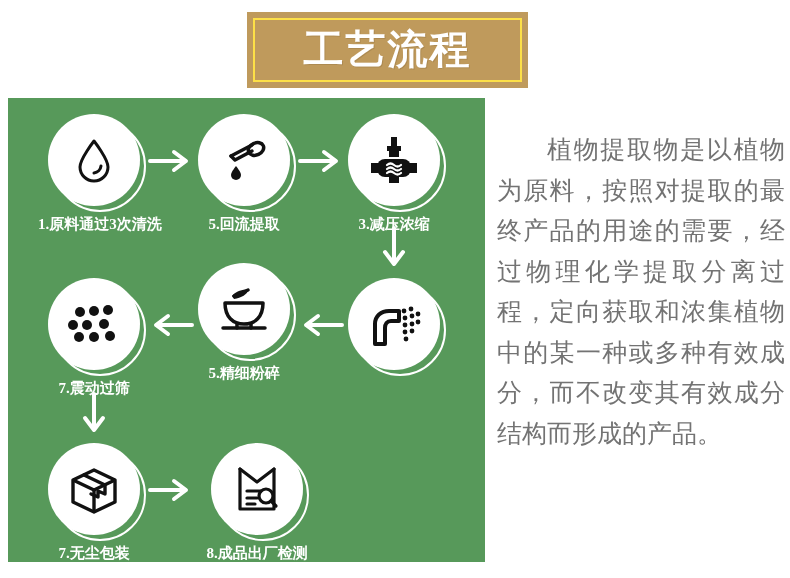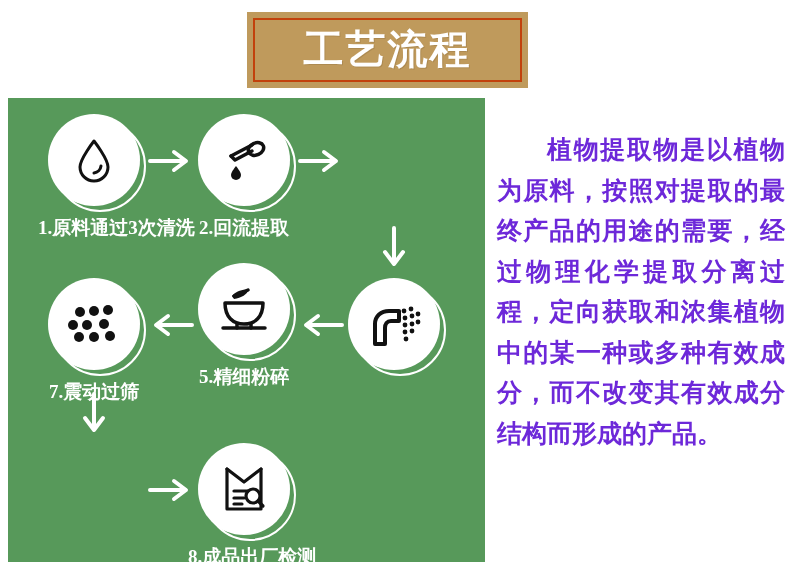--- a/index.html
+++ b/index.html
@@ -22,21 +22,21 @@
     top: 12px;
     width: 281px;
     height: 76px;
     background: #bf9a5c;
     box-sizing: border-box;
     padding: 6px;
   }
   #title-banner .inner-frame {
     width: 100%;
     height: 100%;
-    border: 2px solid #c2410c;
+    border: 2px solid #fde047;
     box-sizing: border-box;
     display: flex;
     align-items: center;
     justify-content: center;
   }
   #title-text {
     color: #ffffff;
     font-size: 40px;
     font-weight: bold;
     letter-spacing: 2px;
@@ -86,21 +86,21 @@
     background: #ffffff;
     border-radius: 50%;
     display: flex;
     align-items: center;
     justify-content: center;
   }
   .step-disc svg { display: block; }
   .step-label {
     margin-top: 9px;
     color: #ffffff;
-    font-size: 19px;
+    font-size: 15px;
     font-weight: bold;
     font-family: "Liberation Serif", "DejaVu Serif", serif;
     white-space: nowrap;
     letter-spacing: 0px;
   }
 
   
   .arrow {
     position: absolute;
   }
@@ -108,27 +108,27 @@
 
   
   #description-panel {
     position: absolute;
     left: 497px;
     top: 104px;
     width: 288px;
     height: 420px;
   }
   #description-text {
-    color: #6d28d9;
+    color: #737373;
     font-size: 25px;
     line-height: 1.62;
     text-align: justify;
     text-indent: 2em;
     font-family: "Liberation Sans", "DejaVu Sans", sans-serif;
-    font-weight: bold;
+    font-weight: normal;
   }
 </style>
 </head>
 <body>
 
 <div id="title-banner">
   <div class="inner-frame">
     <span id="title-text">工艺流程</span>
   </div>
 </div>
@@ -153,23 +153,47 @@
       <div class="step-ring"></div>
       <div class="step-disc">
         <svg width="50" height="50" viewBox="0 0 50 50" fill="none" stroke="#111" stroke-width="3.5">
           <path d="M12 21 L33 10" stroke-linecap="round"></path>
           <ellipse cx="37" cy="14" rx="8" ry="6" transform="rotate(-25 37 14)"></ellipse>
           <path d="M12 21 L16 25 L33 16" stroke-linejoin="round" stroke-linecap="round"></path>
           <path d="M17 31 C17 31 12 37 12 40 a5 5 0 0 0 10 0 C22 37 17 31 17 31 Z" fill="#111" stroke="none"></path>
         </svg>
       </div>
     </div>
-    <div class="step-label">2.回流提取</div>
-  </div>
-
+    <div class="step-label">5.回流提取</div>
+  </div>
+
+  <div class="step" style="left:330px; top:16px;">
+    <div class="step-circle-wrap">
+      <div class="step-ring"></div>
+      <div class="step-disc">
+        <svg width="52" height="52" viewBox="0 0 52 52">
+          <g fill="#111">
+            <rect x="23" y="3" width="6" height="10"></rect>
+            <rect x="19" y="12" width="14" height="5"></rect>
+            <rect x="21" y="17" width="10" height="6"></rect>
+            <rect x="9" y="25" width="34" height="18" rx="8"></rect>
+            <rect x="3" y="29" width="8" height="10"></rect>
+            <rect x="41" y="29" width="8" height="10"></rect>
+            <rect x="21" y="43" width="10" height="6"></rect>
+          </g>
+          <g stroke="#fff" stroke-width="2.2" fill="none" stroke-linecap="round">
+            <path d="M19 31 q3.5 -3 7 0 q3.5 3 7 0"></path>
+            <path d="M19 35 q3.5 -3 7 0 q3.5 3 7 0"></path>
+            <path d="M19 39 q3.5 -3 7 0 q3.5 3 7 0"></path>
+          </g>
+        </svg>
+      </div>
+    </div>
+    <div class="step-label">3.减压浓缩</div>
+  </div>
 
   <div class="step" style="left:30px; top:180px;">
     <div class="step-circle-wrap">
       <div class="step-ring"></div>
       <div class="step-disc">
         <svg width="56" height="46" viewBox="0 0 56 46">
           <g fill="#111">
             <circle cx="14" cy="11" r="5"></circle>
             <circle cx="28" cy="10" r="5"></circle>
             <circle cx="42" cy="9" r="5"></circle>
@@ -222,22 +246,36 @@
             <circle cx="52" cy="22" r="2.4"></circle>
             <circle cx="39" cy="32" r="2.4"></circle>
               <circle cx="46" cy="31" r="2.4"></circle>
             <circle cx="40" cy="39" r="2.4"></circle>
           </g>
         </svg>
       </div>
     </div>
   </div>
 
-
-  <div class="step" style="left:180px; top:345px;">
+  <div class="step" style="left:30px; top:345px;">
+    <div class="step-circle-wrap">
+      <div class="step-ring"></div>
+      <div class="step-disc">
+        <svg width="54" height="50" viewBox="0 0 54 50" fill="none" stroke="#111" stroke-width="3.4" stroke-linejoin="round">
+          <path d="M6 16 L27 6 L48 16 L48 38 L27 48 L6 38 Z"></path>
+          <path d="M6 16 L27 26 L48 16"></path>
+          <path d="M27 26 L27 48"></path>
+          <path d="M17 11 L38 21 L38 30 L31 27 L31 33 L24 30" stroke-linecap="round"></path>
+        </svg>
+      </div>
+    </div>
+    <div class="step-label">7.无尘包装</div>
+  </div>
+
+  <div class="step" style="left:193px; top:345px;">
     <div class="step-circle-wrap">
       <div class="step-ring"></div>
       <div class="step-disc">
         <svg width="52" height="52" viewBox="0 0 52 52" fill="none" stroke="#111" stroke-width="3.2" stroke-linejoin="round" stroke-linecap="round">
           <path d="M9 6 L9 46 L43 46 L43 6"></path>
           <path d="M9 6 L26 19 L43 6"></path>
           <path d="M16 28 L30 28"></path>
           <path d="M16 35 L26 35"></path>
           <path d="M16 41 L24 41"></path>
           <circle cx="35" cy="33" r="7"></circle>

